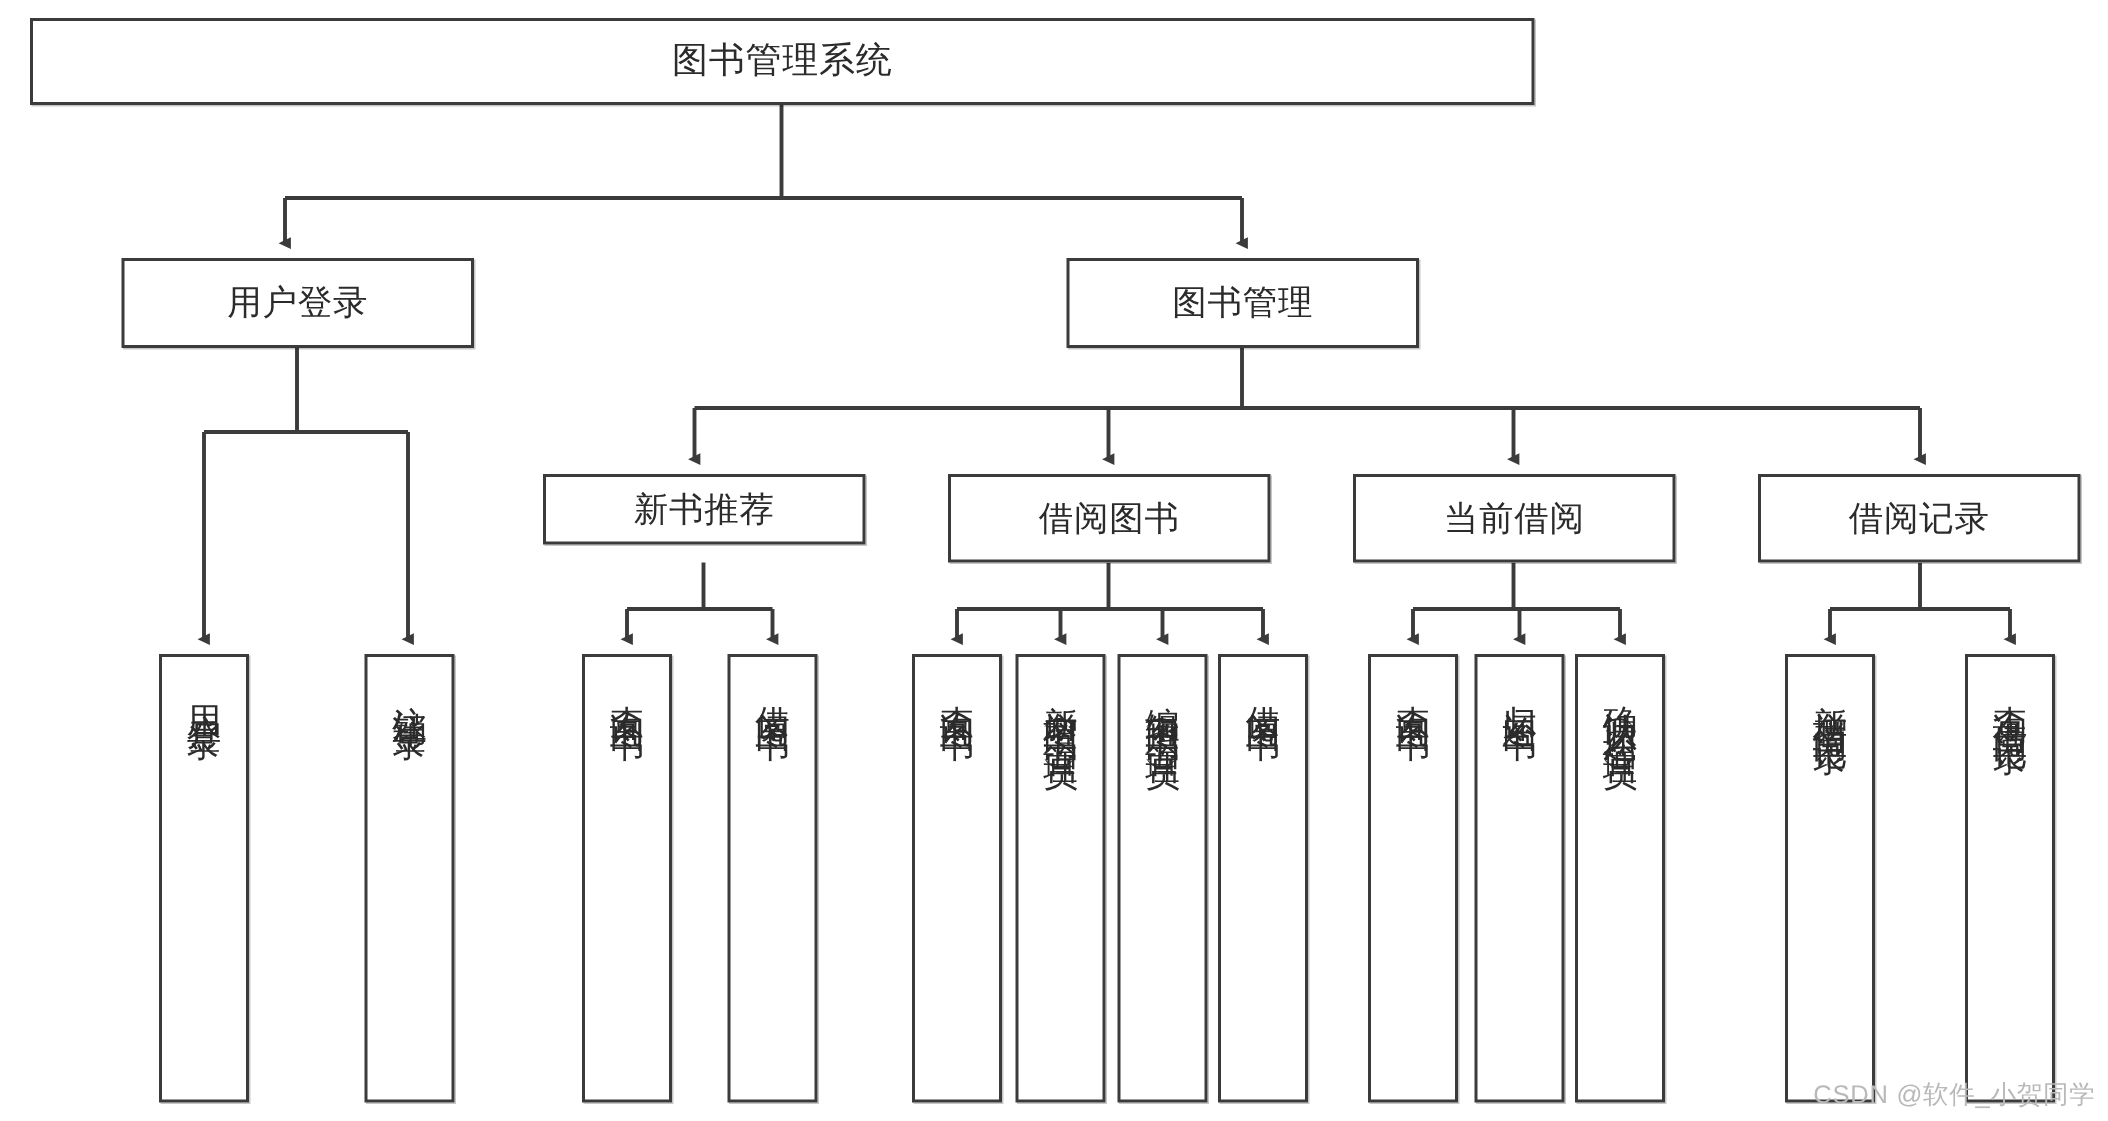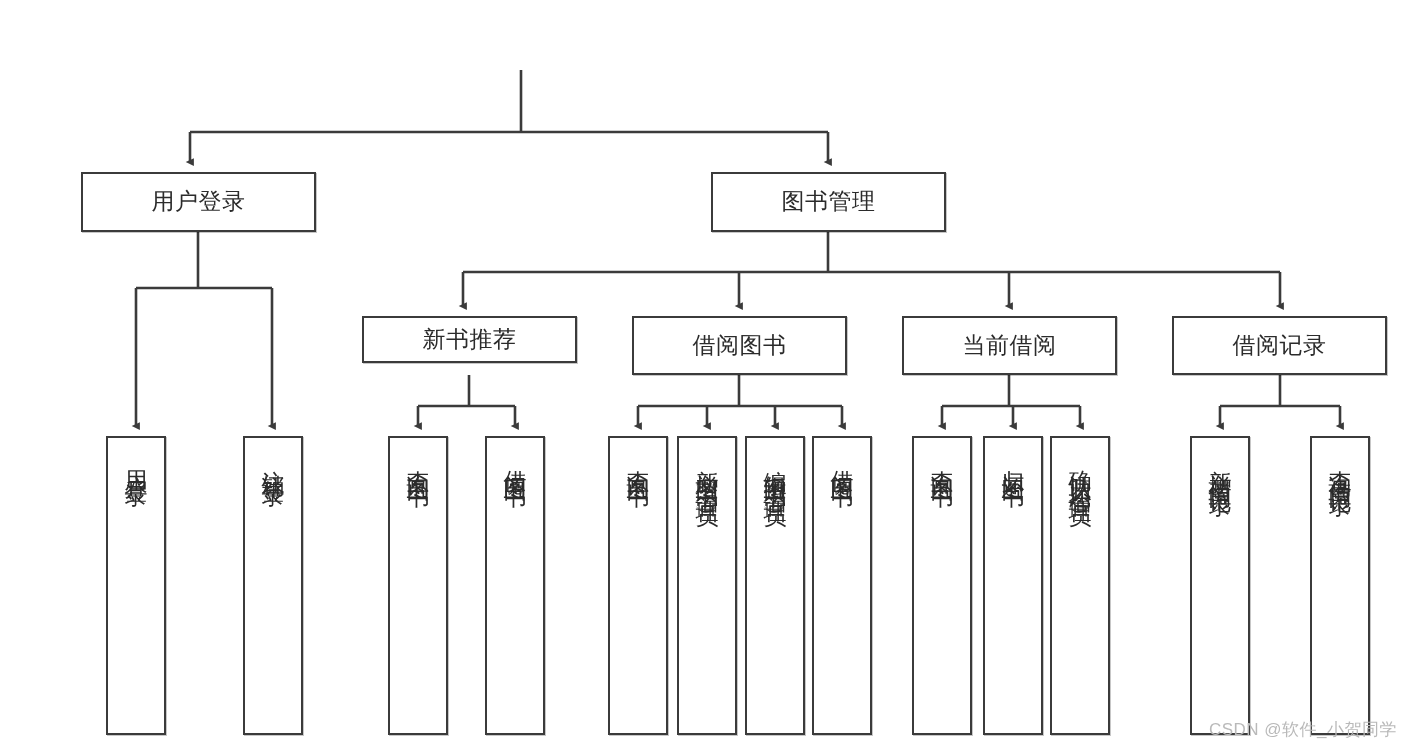--- a/index.html
+++ b/index.html
@@ -124,20 +124,23 @@
       <path d="M 1013 406 L 1013 426" marker-end="url(#arrowhead)"></path>
       <path d="M 1080 406 L 1080 426" marker-end="url(#arrowhead)"></path>
 
       <path d="M 1280 375 L 1280 406"></path>
       <path d="M 1220 406 L 1340 406"></path>
       <path d="M 1220 406 L 1220 426" marker-end="url(#arrowhead)"></path>
       <path d="M 1340 406 L 1340 426" marker-end="url(#arrowhead)"></path>
     </g>
   </svg>
 
+  <div class="node horiz root" style="left: 20px; top: 12px; width: 1003px; height: 58px; border-color: rgb(59, 59, 59); background: rgb(255, 255, 255); color: rgb(43, 43, 43);">
+    <span class="node-label">图书管理系统</span>
+  </div>
 
   <div class="node horiz" style="left: 81px; top: 172px; width: 235px; height: 60px; border-color: rgb(59, 59, 59); background: rgb(255, 255, 255); color: rgb(43, 43, 43);">
     <span class="node-label">用户登录</span>
   </div>
   <div class="node horiz" style="left: 711px; top: 172px; width: 235px; height: 60px; border-color: rgb(59, 59, 59); background: rgb(255, 255, 255); color: rgb(43, 43, 43);">
     <span class="node-label">图书管理</span>
   </div>
 
   <div class="node horiz" style="left: 362px; top: 316px; width: 215px; height: 47px; border-color: rgb(59, 59, 59); background: rgb(255, 255, 255); color: rgb(43, 43, 43);">
     <span class="node-label">新书推荐</span>

